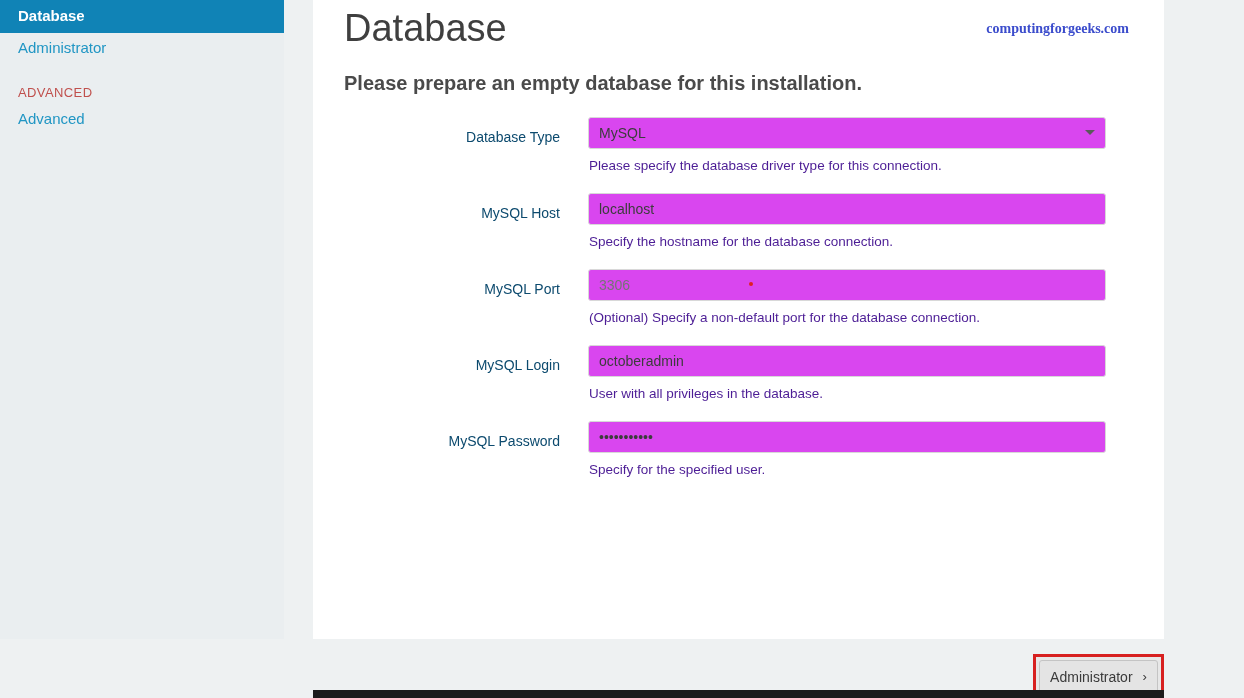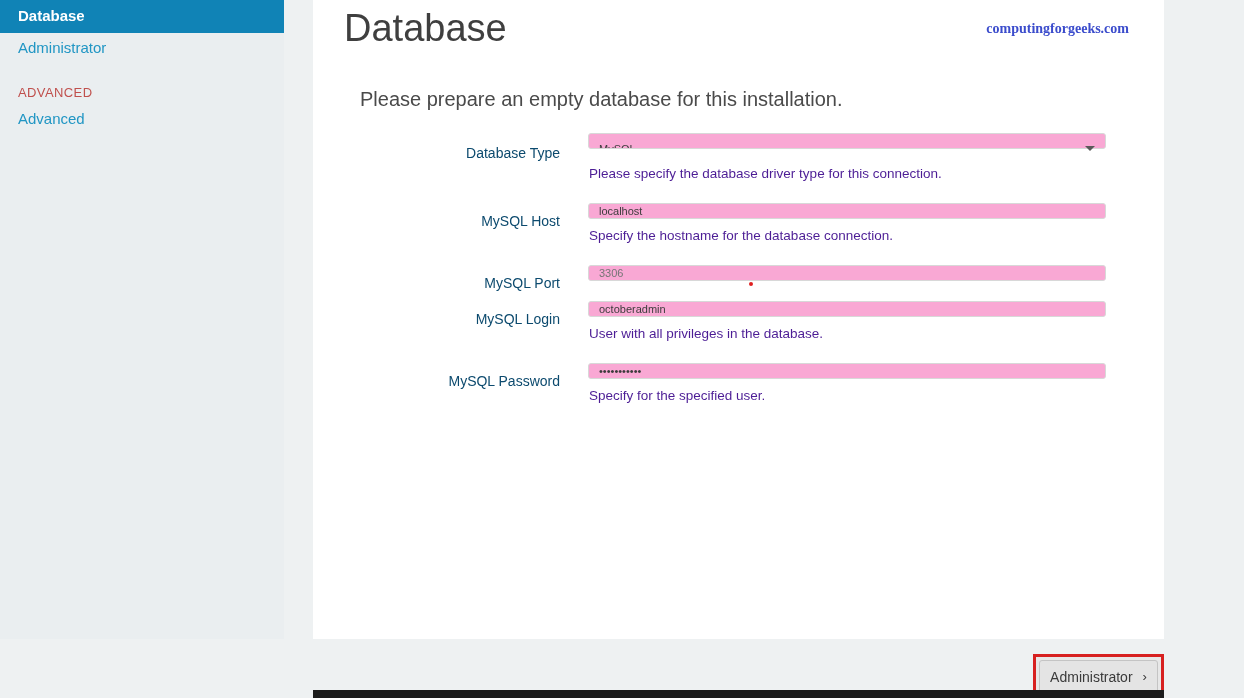--- a/index.html
+++ b/index.html
@@ -68,25 +68,25 @@
   h1.title {
     margin: 0;
     padding: 0 0 0 31px;
     font-size: 38px;
     font-weight: normal;
     color: #3f3f3f;
     line-height: 52px;
     padding-top: 2px;
   }
   .subtitle {
-    margin: 16px;
+    margin: 0;
     padding: 18px 0 0 31px;
     font-size: 20px;
     color: #4a4a4a;
-    font-weight: normal;
+    font-weight: bold;
   }
 
   .form {
     margin-top: 22px;
     padding-left: 0;
   }
   .field-row {
     display: flex;
     align-items: flex-start;
     margin-bottom: 0;
@@ -96,25 +96,25 @@
     text-align: right;
     padding-right: 28px;
     font-size: 14px;
     color: #0c4a6e;
     line-height: 32px;
     padding-top: 4px;
   }
   .field-control { width: 518px; }
   .input {
     width: 518px;
-    height: 16px;
+    height: 32px;
     border: 1px solid #d8d8d8;
     border-radius: 3px;
-    background: #f9a8d4;
-    font-size: 11px;
+    background: #d946ef;
+    font-size: 14px;
     color: #3c3c3c;
     padding: 0 10px;
     line-height: 30px;
     outline: none;
     font-family: "Liberation Sans", sans-serif;
   }
   .select-wrap { position: relative; width: 518px; }
   select.input {
     appearance: none;
     -webkit-appearance: none;
@@ -223,20 +223,21 @@
         <div class="field-control">
           <input class="input" type="text" value="localhost" style="">
           <div class="hint">Specify the hostname for the database connection.</div>
         </div>
       </div>
 
       <div class="field-row">
         <div class="field-label">MySQL Port</div>
         <div class="field-control">
           <input class="input" type="text" placeholder="3306" style="">
+          <div class="hint">(Optional) Specify a non-default port for the database connection.</div>
         </div>
       </div>
 
 
       <div class="field-row">
         <div class="field-label">MySQL Login</div>
         <div class="field-control">
           <input class="input" type="text" value="octoberadmin" style="">
           <div class="hint">User with all privileges in the database.</div>
         </div>

